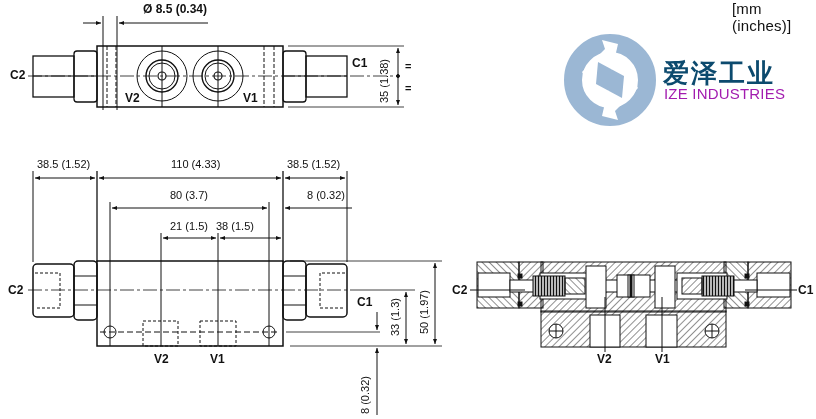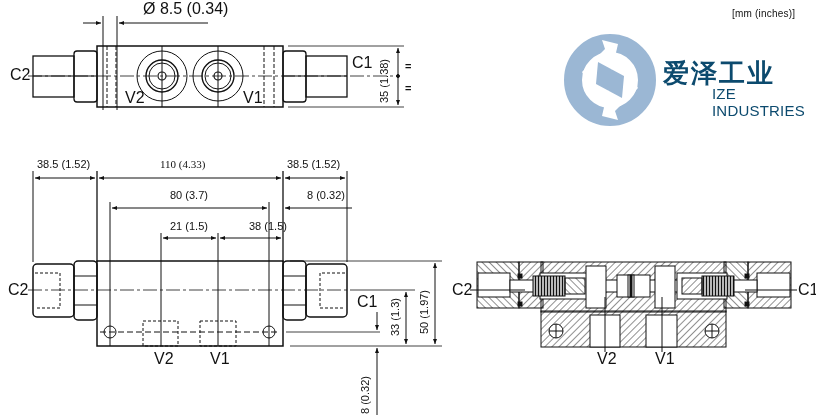--- a/index.html
+++ b/index.html
@@ -1,23 +1,23 @@
 <!DOCTYPE html>
 <html><head>
 <meta charset="utf-8">
 <style>
   html, body { margin: 0; padding: 0; background: #ffffff; }
   body { width: 816px; height: 419px; position: relative; overflow: hidden;
          font-family: "Liberation Sans", sans-serif; color: #111; }
   .lbl { position: absolute; font-size: 11px; line-height: 12px; white-space: nowrap; color: #111; }
-  .lbl-lg { font-size: 16px; }
+  .lbl-lg { font-size: 12px; font-weight: bold; }
   .vert { transform-origin: left top; transform: rotate(-90deg); }
-  .units { position: absolute; left: 702px; top: 8px; font-size: 10px; color: #111; letter-spacing: 0.2px; padding-left: 30px; }
+  .units { position: absolute; left: 702px; top: 0; font-size: 15px; color: #111; letter-spacing: 0.2px; padding-left: 30px; }
   .brand-cn { position: absolute; left: 663px; top: 56px; font-size: 26px; color: #0c4a6e; letter-spacing: 2px; font-weight: bold; }
-  .brand-en { position: absolute; left: 664px; top: 85px; font-size: 15px; color: #0c4a6e; letter-spacing: 0.2px; margin-left: 48px; }
+  .brand-en { position: absolute; left: 664px; top: 85px; font-size: 15px; color: #a21caf; letter-spacing: 0.2px; }
   svg { position: absolute; left: 0; top: 0; }
 </style>
 </head>
 <body>
 
 <svg width="816" height="419" viewBox="0 0 816 419">
   <defs>
     <pattern id="hatch" patternUnits="userSpaceOnUse" width="5" height="5" patternTransform="rotate(45)">
       <line x1="0" y1="0" x2="0" y2="5" stroke="#222" stroke-width="1"></line>
     </pattern>
@@ -195,26 +195,26 @@
 <div class="lbl lbl-lg" style="left:143px;top:3px;">Ø 8.5 (0.34)</div>
 <div class="lbl lbl-lg" style="left:10px;top:69px;">C2</div>
 <div class="lbl lbl-lg" style="left:352px;top:57px;">C1</div>
 <div class="lbl lbl-lg" style="left:125px;top:92px;">V2</div>
 <div class="lbl lbl-lg" style="left:243px;top:92px;">V1</div>
 <div class="lbl vert" style="left:378px;top:103px;">35 (1.38)</div>
 <div class="lbl" style="left:405px;top:60px;font-weight:bold;">=</div>
 <div class="lbl" style="left:405px;top:82px;font-weight:bold;">=</div>
 
 <div class="lbl" style="left:37px;top:158px;">38.5 (1.52)</div>
-<div class="lbl" style="left:160px;top:158px;font-family:Liberation Serif, serif;">110 (4.33)</div>
+<div class="lbl" style="left:171px;top:158px;">110 (4.33)</div>
 <div class="lbl" style="left:287px;top:158px;">38.5 (1.52)</div>
 <div class="lbl" style="left:170px;top:189px;">80 (3.7)</div>
 <div class="lbl" style="left:307px;top:189px;">8 (0.32)</div>
 <div class="lbl" style="left:170px;top:220px;">21 (1.5)</div>
-<div class="lbl" style="left:249px;top:220px;">38 (1.5)</div>
+<div class="lbl" style="left:216px;top:220px;">38 (1.5)</div>
 <div class="lbl lbl-lg" style="left:8px;top:284px;">C2</div>
 <div class="lbl lbl-lg" style="left:357px;top:296px;">C1</div>
 <div class="lbl lbl-lg" style="left:154px;top:353px;">V2</div>
 <div class="lbl lbl-lg" style="left:210px;top:353px;">V1</div>
 <div class="lbl vert" style="left:418px;top:334px;">50 (1.97)</div>
 <div class="lbl vert" style="left:389px;top:336px;">33 (1.3)</div>
 <div class="lbl vert" style="left:359px;top:414px;">8 (0.32)</div>
 
 <div class="lbl lbl-lg" style="left:452px;top:284px;">C2</div>
 <div class="lbl lbl-lg" style="left:798px;top:284px;">C1</div>

